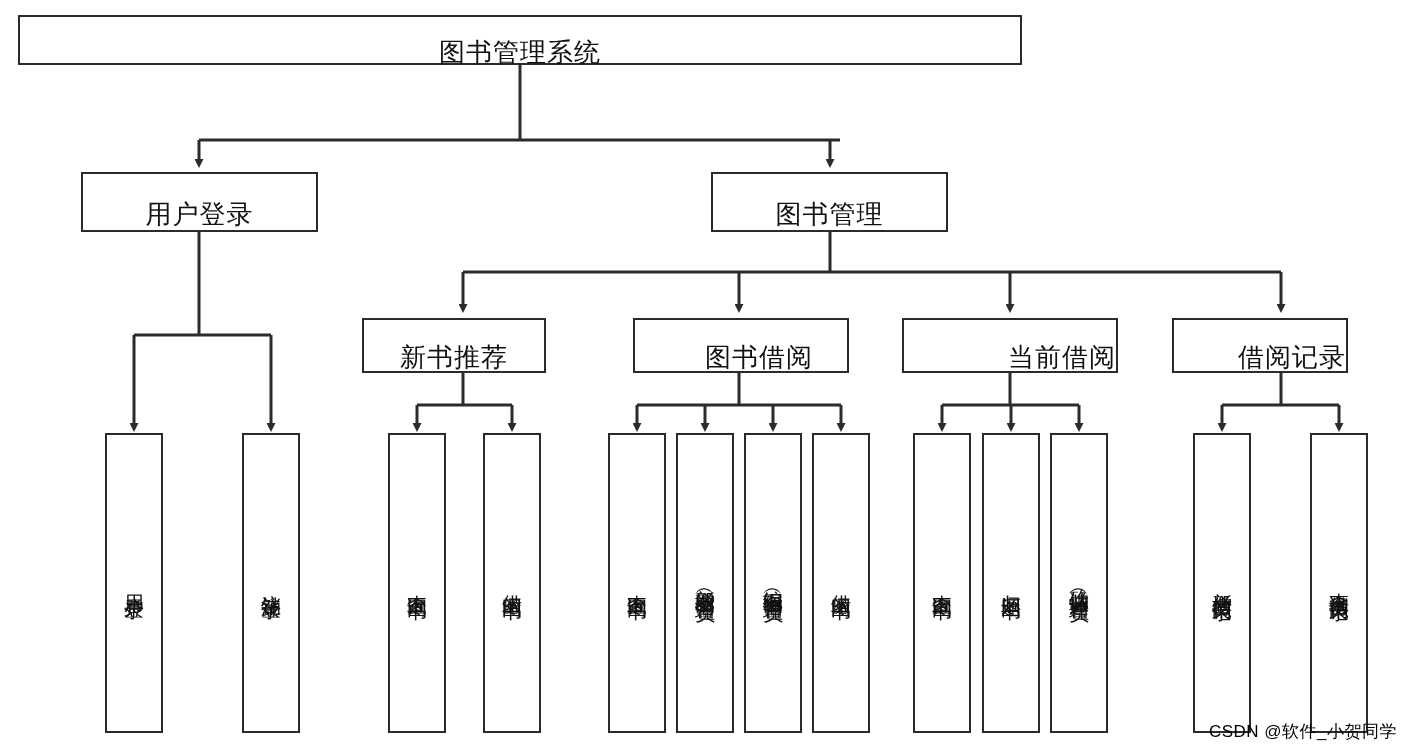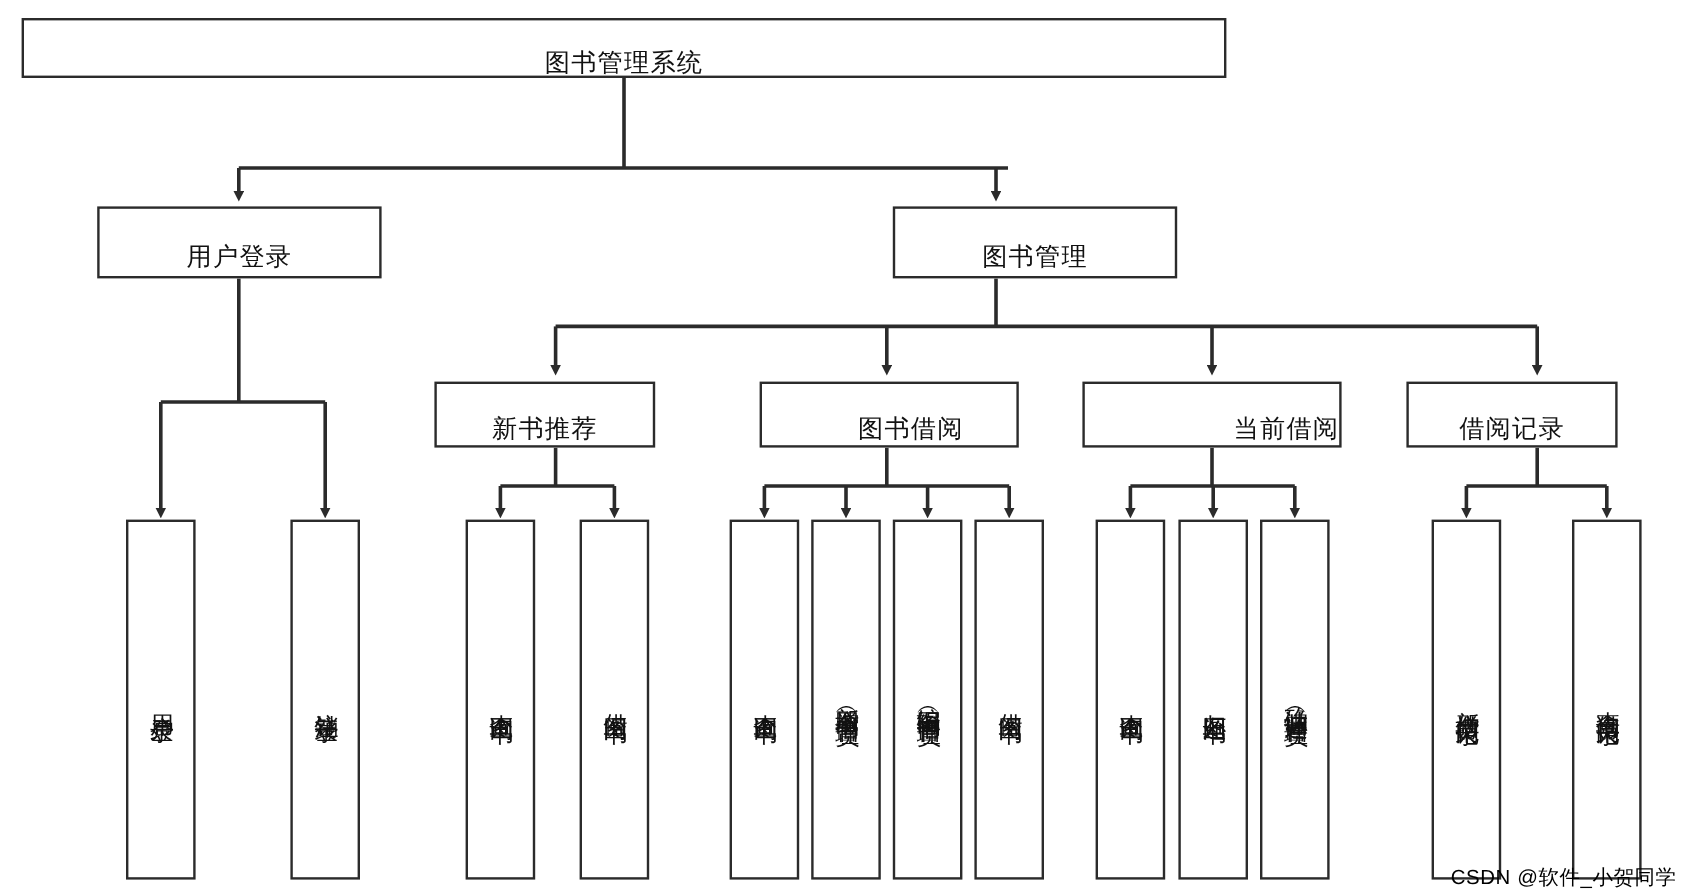--- a/index.html
+++ b/index.html
@@ -28,21 +28,21 @@
     position: absolute;
     box-sizing: border-box;
     background: #ffffff;
     border: 2px solid #2b2b2b;
     display: flex;
     align-items: center;
     justify-content: center;
     color: #111111;
   }
   .node.horiz .label {
-    font-size: 21px;
+    font-size: 26px;
     line-height: 1.2;
     letter-spacing: 1px;
     white-space: nowrap;
     margin-top: 25px;
   }
   .node.vert {
     align-items: center;
     justify-content: center;
   }
   .node.vert .label {
@@ -119,34 +119,34 @@
     </g>
   </svg>
 
   <div class="node horiz" style="left:18px; top:15px; width:1004px; height:50px;">
     <span class="label">图书管理系统</span>
   </div>
 
   <div class="node horiz" style="left:81px; top:172px; width:237px; height:60px;">
     <span class="label">用户登录</span>
   </div>
-  <div class="node horiz" style="left:744px; top:172px; width:237px; height:60px;">
+  <div class="node horiz" style="left:711px; top:172px; width:237px; height:60px;">
     <span class="label">图书管理</span>
   </div>
 
   <div class="node horiz" style="left:362px; top:318px; width:184px; height:55px;">
     <span class="label">新书推荐</span>
   </div>
   <div class="node horiz" style="left:633px; top:318px; width:216px; height:55px;padding-left:36px;">
     <span class="label">图书借阅</span>
   </div>
   <div class="node horiz" style="left:902px; top:318px; width:216px; height:55px;justify-content:flex-end;">
     <span class="label">当前借阅</span>
   </div>
-  <div class="node horiz" style="left:1172px; top:318px; width:176px; height:55px;">
+  <div class="node horiz" style="left:1172px; top:318px; width:176px; height:55px;justify-content:flex-end;">
     <span class="label">借阅记录</span>
   </div>
 
   <div class="node vert" style="left:105px; top:433px; width:58px; height:300px;">
     <span class="label">用户登录</span>
   </div>
   <div class="node vert" style="left:242px; top:433px; width:58px; height:300px;">
     <span class="label">注销登录</span>
   </div>
 

